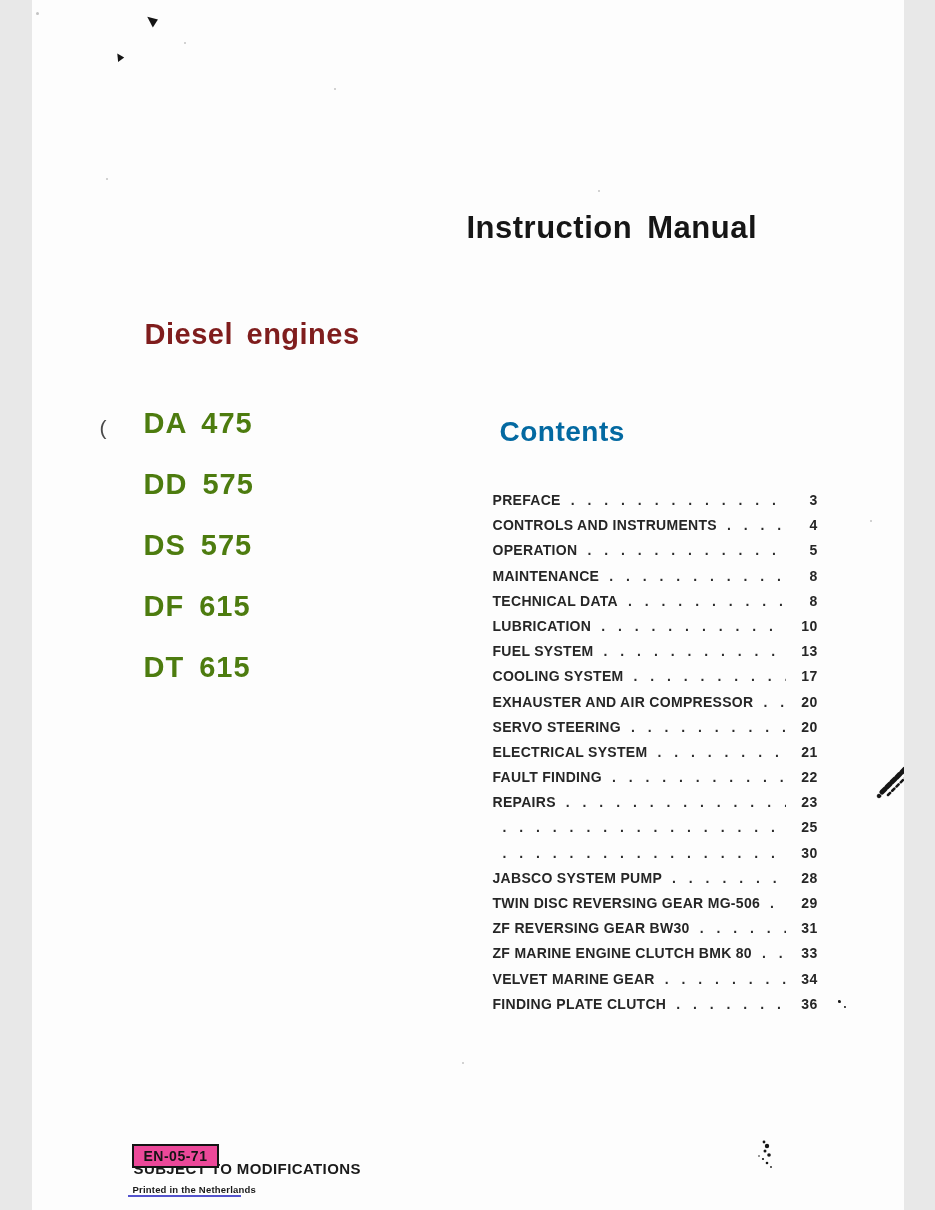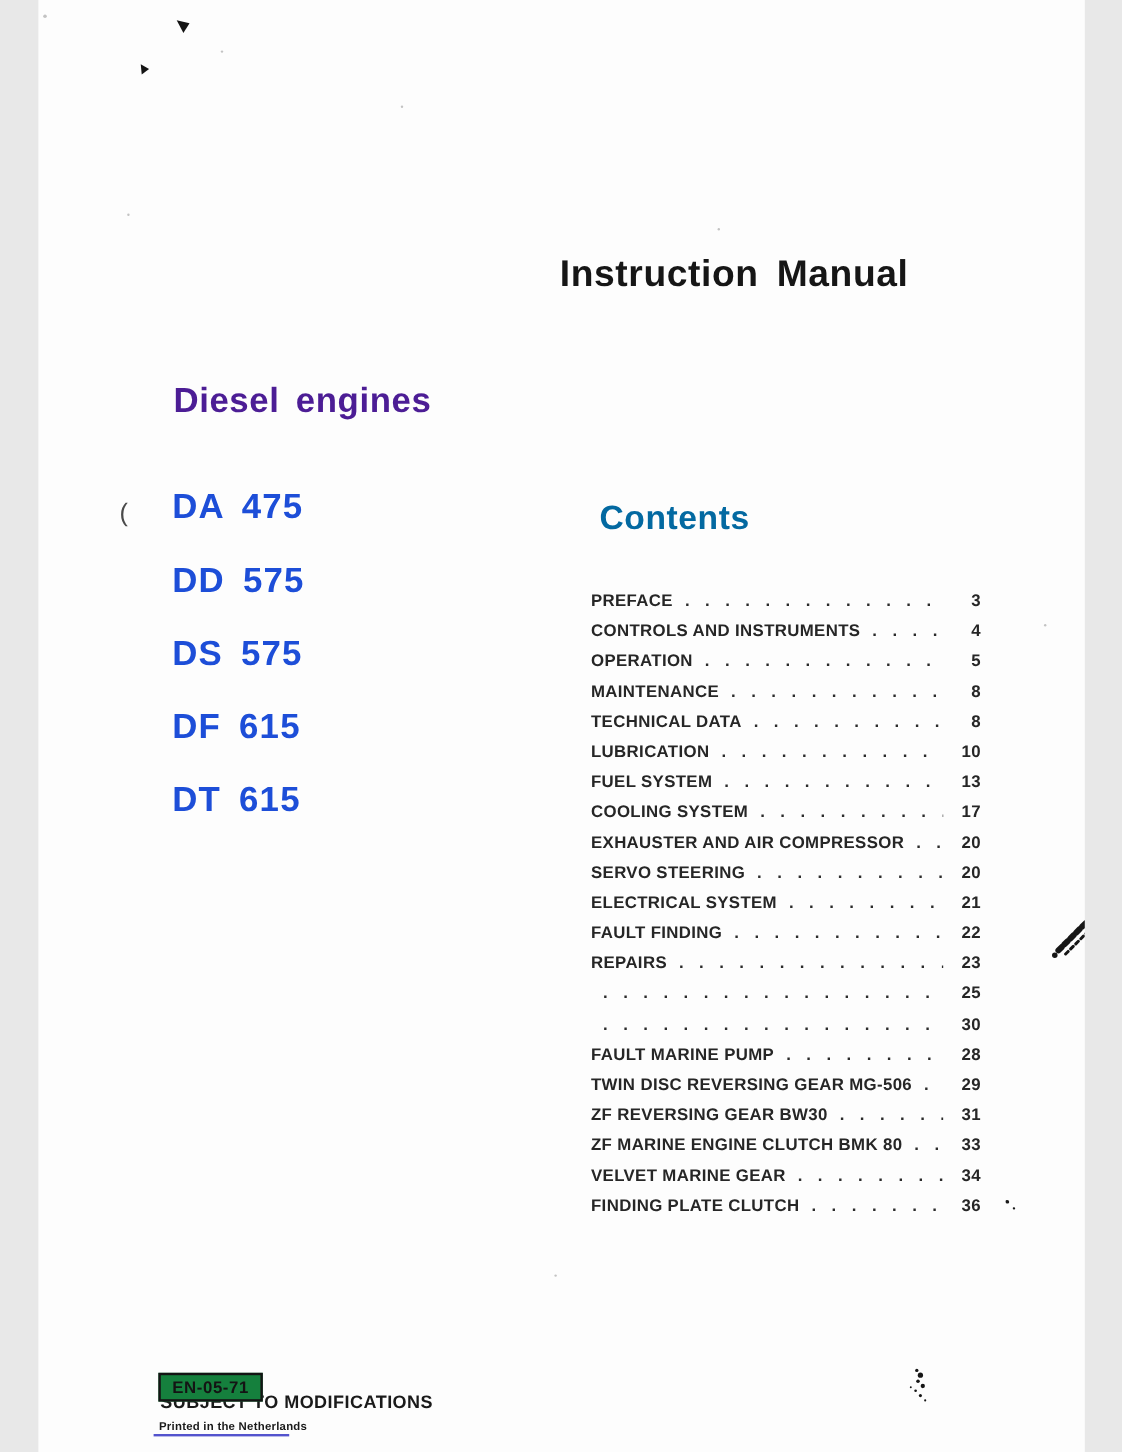--- a/index.html
+++ b/index.html
@@ -15,26 +15,26 @@
   }
   
   .h-title {
     position:absolute; left:435px; top:210px;
     font-size:31px; font-weight:bold; letter-spacing:0.5px; word-spacing:6px;
     color:#161616;
   }
   .h-product {
     position:absolute; left:113px; top:318px;
     font-size:29px; font-weight:bold; letter-spacing:0.5px; word-spacing:5px;
-    color:#4c1d95;
+    color:#7f1d1d;
   }
   .models {
     position:absolute; left:112px; top:408px;
     font-size:29px; font-weight:bold; letter-spacing:1px; word-spacing:6px;
-    color:#1d4ed8;
+    color:#4d7c0f;
   }
   .models .model { line-height:30px; margin-bottom:31px; }
   .h-contents {
     position:absolute; left:468px; top:416px;
     font-size:28px; font-weight:bold; letter-spacing:0.5px;
     color:#0369a1;
   }
   
   .toc {
     position:absolute; left:461px; top:488px; width:325px;
@@ -53,21 +53,21 @@
   
   .foot-note {
     position:absolute; left:102px; top:1160px;
     font-size:15px; font-weight:bold; letter-spacing:0.4px;
     color:#1a1a1a;
   }
   .code-box {
     position:absolute; left:100px; top:1144px;
     border:2px solid #141414; padding:2px 10px;
     font-size:14px; font-weight:bold; letter-spacing:0.5px;
-    color:#141414; background:#15803d;
+    color:#141414; background:#ec4899;
   }
   .printed-note {
     position:absolute; left:101px; top:1172px;
     font-size:9.5px; font-weight:bold; letter-spacing:0.2px;
     color:#1a1a1a;
     margin-top:12px;
   }
   .scan-underline {
     position:absolute; left:96px; top:1195px; width:113px; height:2px;
     background:#5353cd;
@@ -172,21 +172,21 @@
       </div>
       <div class="toc-row">
         <span class="toc-leader">. . . . . . . . . . . . . . . . . . . . . . . . . . . . . . . . . . . . . . . .</span>
         <span class="toc-page">25</span>
       </div>
       <div class="toc-row">
         <span class="toc-leader">. . . . . . . . . . . . . . . . . . . . . . . . . . . . . . . . . . . . . . . .</span>
         <span class="toc-page">30</span>
       </div>
       <div class="toc-row">
-        <span class="toc-title">FAULT MARINE PUMP</span>
+        <span class="toc-title">JABSCO SYSTEM PUMP</span>
         <span class="toc-leader">. . . . . . . . . . . . . . . . . . . . . . . . . . . . . . . . . . . . . . . .</span>
         <span class="toc-page">28</span>
       </div>
       <div class="toc-row">
         <span class="toc-title">TWIN DISC REVERSING GEAR MG-506</span>
         <span class="toc-leader">. . . . . . . . . . . . . . . . . . . . . . . . . . . . . . . . . . . . . . . .</span>
         <span class="toc-page">29</span>
       </div>
       <div class="toc-row">
         <span class="toc-title">ZF REVERSING GEAR BW30</span>

